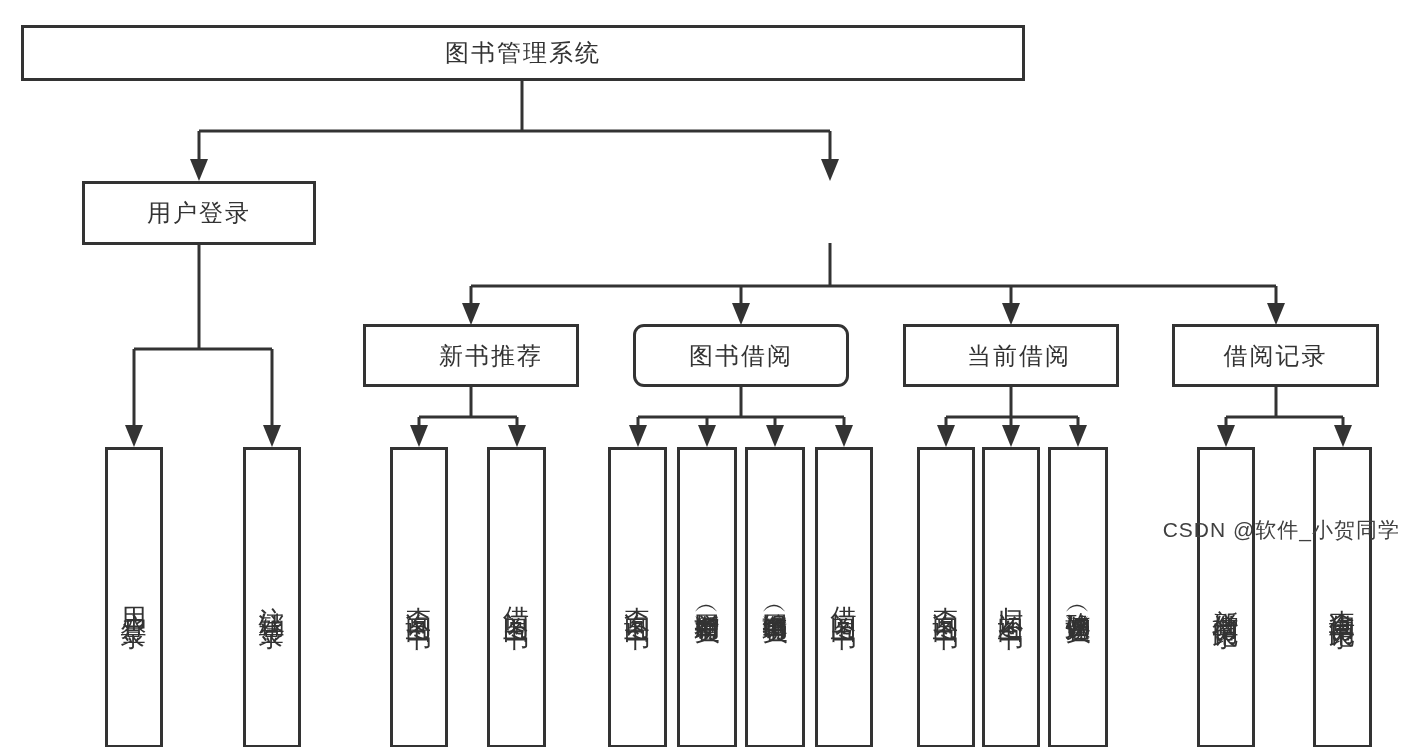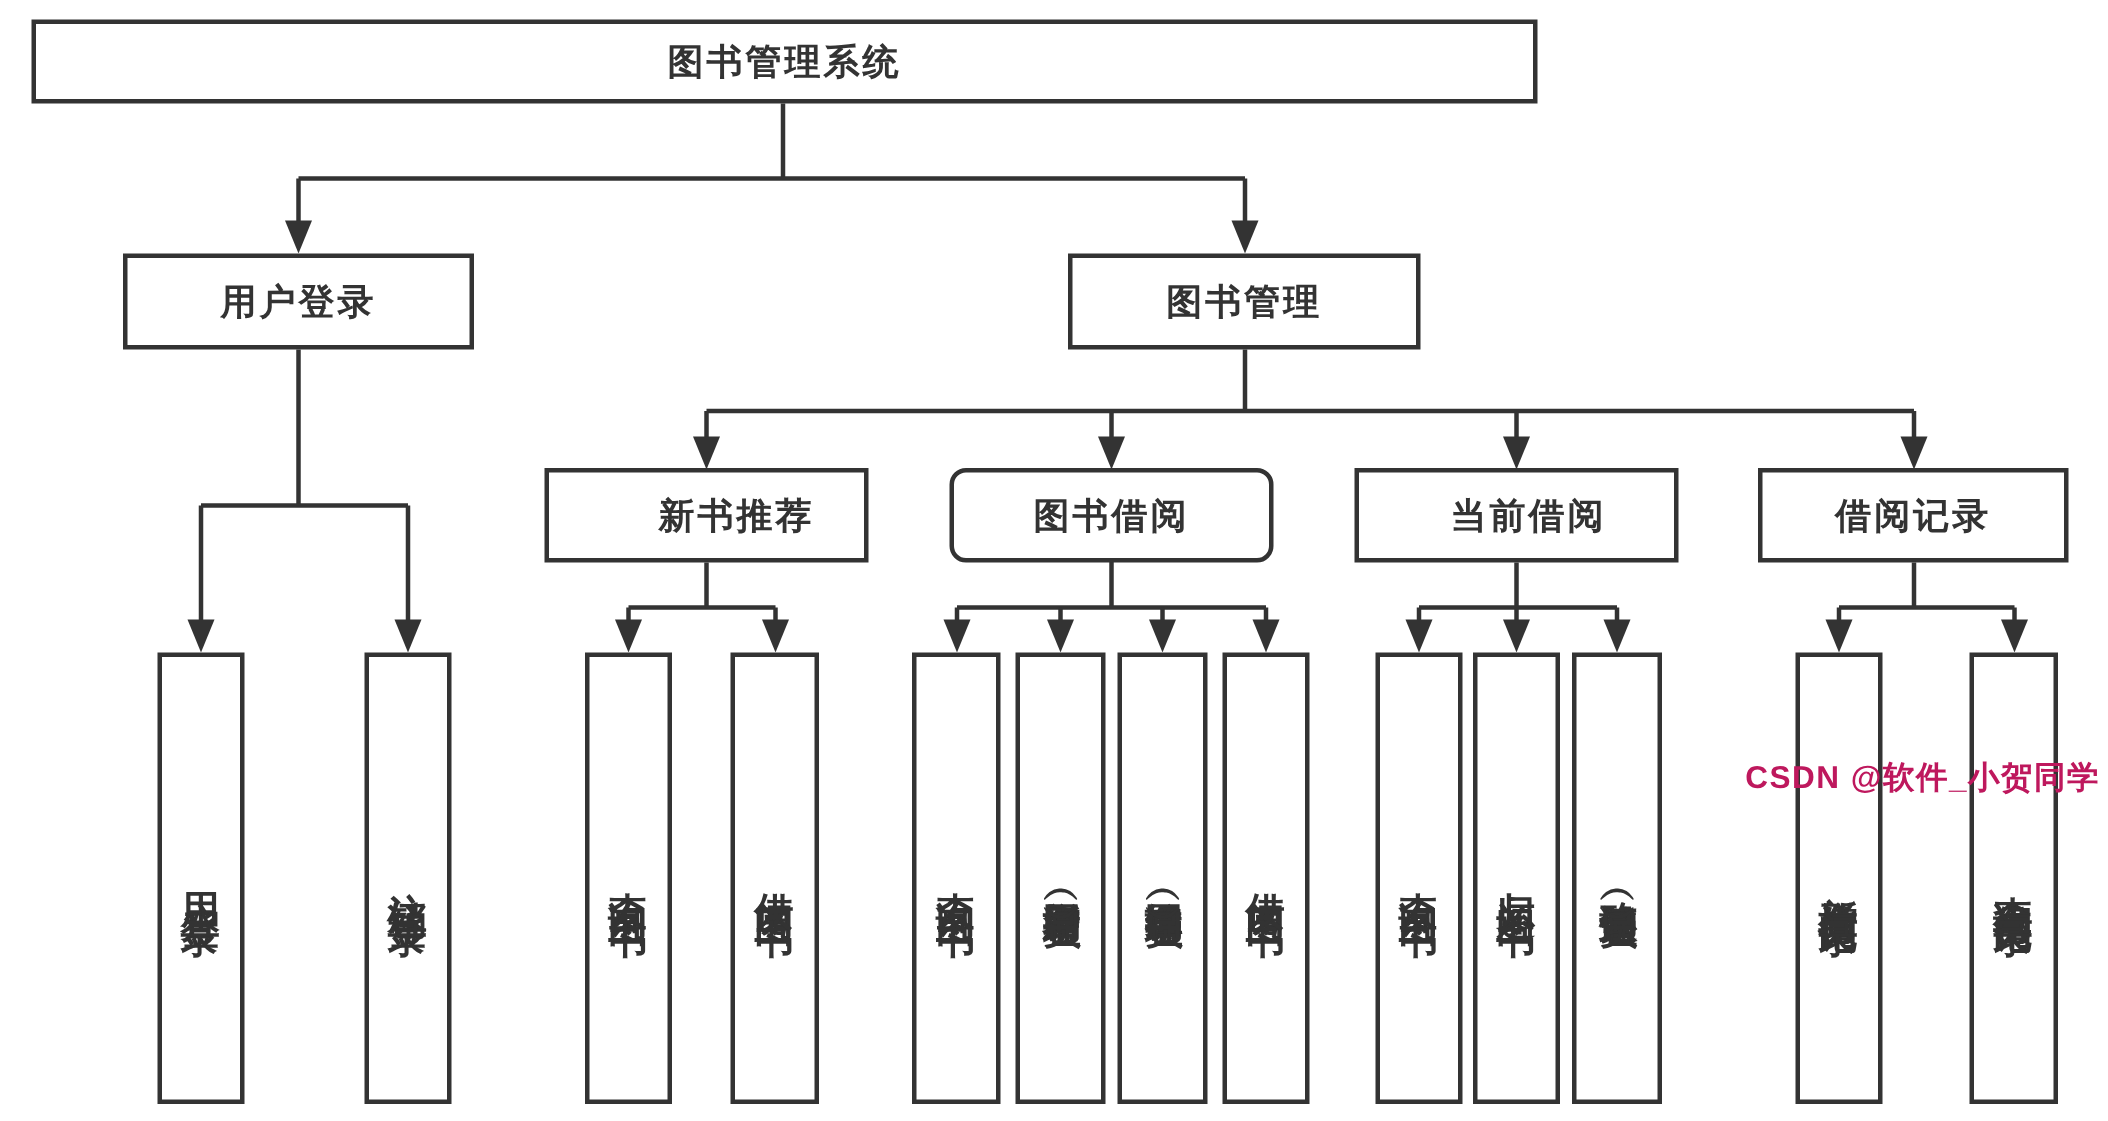--- a/index.html
+++ b/index.html
@@ -3,21 +3,21 @@
 <meta charset="utf-8">
 <style>
   html,body{margin:0;padding:0;background:#ffffff;}
   body{
     position:relative;
     width:1405px;height:747px;
     overflow:hidden;
     font-family:"Liberation Sans","DejaVu Sans",sans-serif;
     color:#333333;
   }
-  #stage{position:absolute;left:0;top:0;width:1405px;height:536px;font-weight:bold;}
+  #stage{position:absolute;left:0;top:12px;width:1405px;height:536px;}
   #connectors{position:absolute;left:0;top:0;z-index:1;}
   #connectors path{stroke:#333333;stroke-width:3;fill:none;}
   #connectors polygon{fill:#333333;stroke:none;}
 
   .hbox{
     position:absolute;z-index:2;box-sizing:border-box;
     border:3px solid #333333;background:#ffffff;
     display:flex;align-items:center;justify-content:center;
     font-size:24px;letter-spacing:2px;color:#333333;
   }
@@ -51,21 +51,21 @@
   #n-c3{left:745px; top:435px;width:60px;height:301px;}
   #n-c4{left:815px; top:435px;width:58px;height:301px;}
   #n-d1{left:917px; top:435px;width:58px;height:301px;}
   #n-d2{left:982px; top:435px;width:58px;height:301px;}
   #n-d3{left:1048px;top:435px;width:60px;height:301px;}
   #n-e1{left:1197px;top:435px;width:58px;height:301px;}
   #n-e2{left:1313px;top:435px;width:59px;height:301px;}
 
   #watermark{
     position:absolute;right:5px;bottom:4px;z-index:3;
-    font-size:21px;letter-spacing:1px;color:#be185d;
+    font-size:21px;letter-spacing:1px;color:#404040;
     pointer-events:none;
   }
 </style>
 </head>
 <body>
 
 <div id="stage">
 
   <svg id="connectors" width="1405" height="747" viewBox="0 0 1405 747">
 
@@ -143,23 +143,20 @@
     </g>
   </svg>
 
   <div id="n-root" class="hbox">
     <span>图书管理系统</span>
   </div>
 
   <div id="n-l2-0" class="hbox">
     <span>用户登录</span>
   </div>
-  <div id="n-l2-1" class="hbox">
-    <span>图书管理</span>
-  </div>
 
   <div id="n-l3-0" class="hbox">
     <span>新书推荐</span>
   </div>
   <div id="n-l3-1" class="hbox">
     <span>图书借阅</span>
   </div>
   <div id="n-l3-2" class="hbox">
     <span>当前借阅</span>
   </div>

